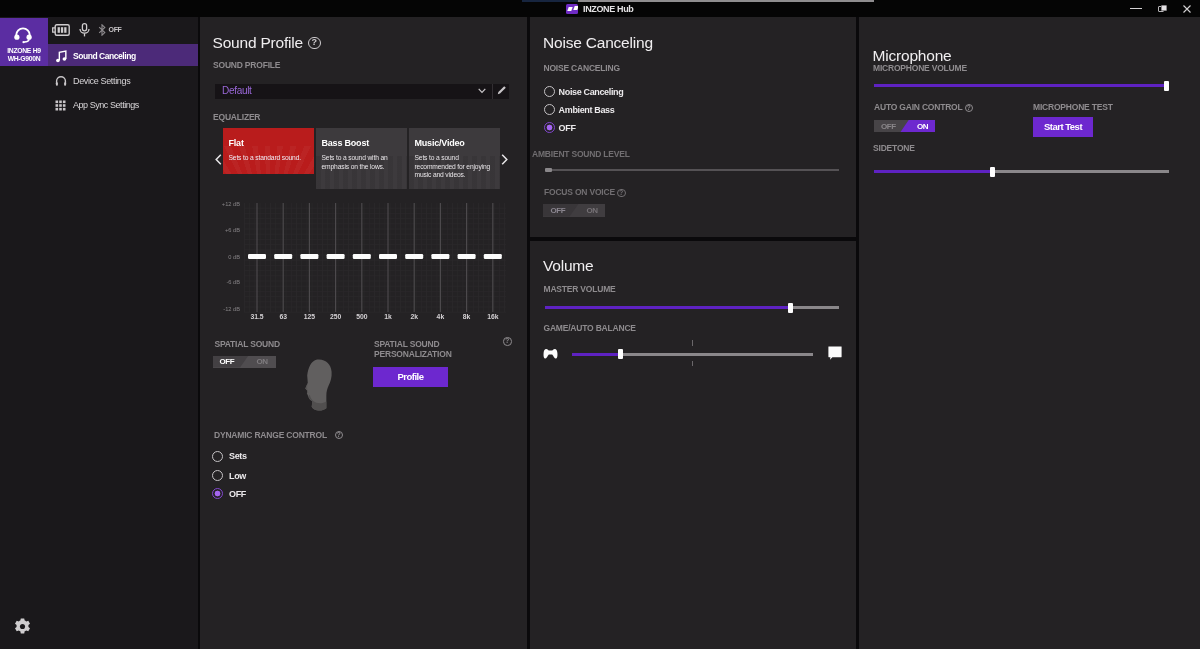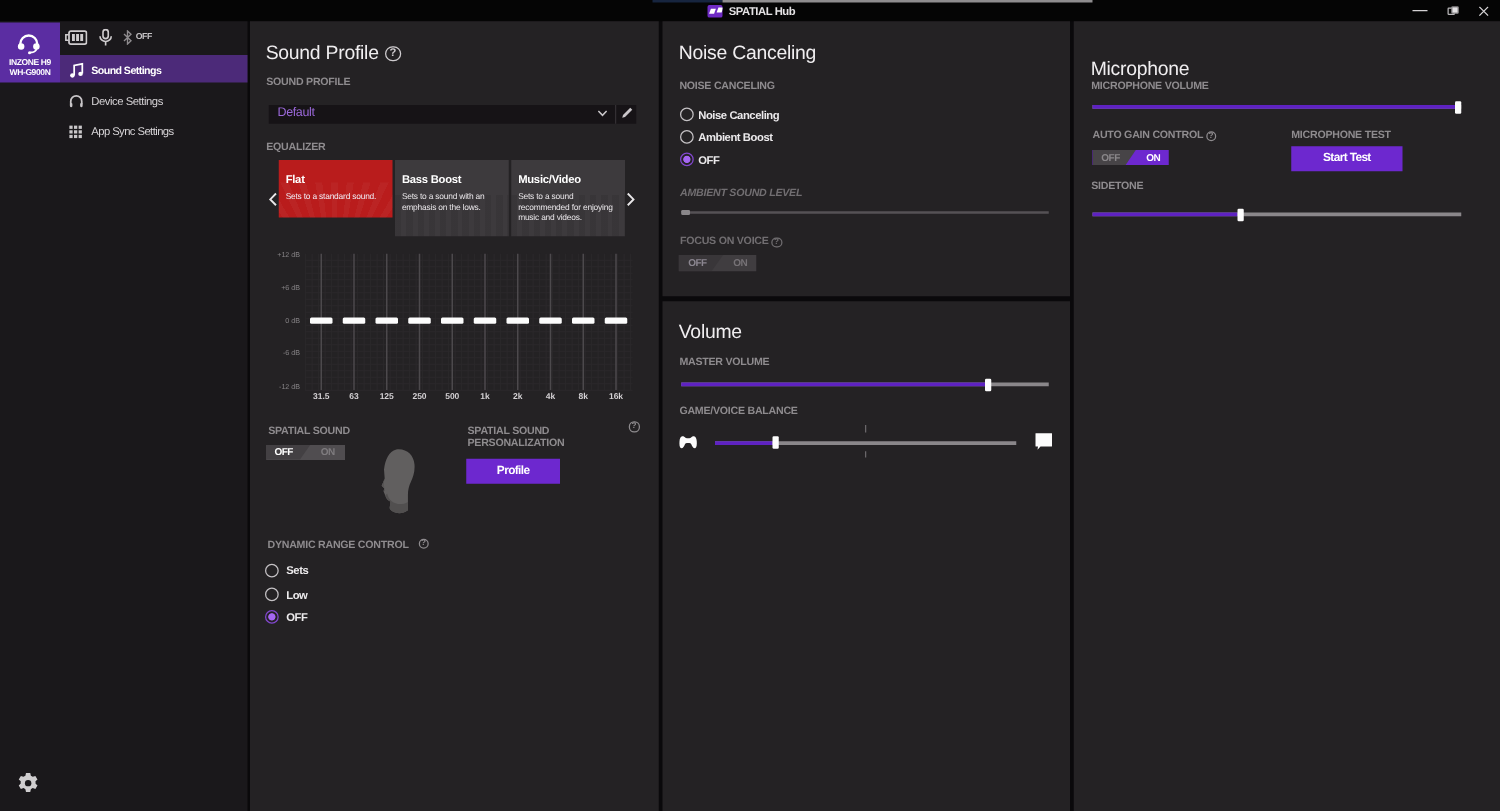--- a/index.html
+++ b/index.html
@@ -21,21 +21,21 @@
 <body>
 <div id="stage">
 
   <div class="abs" style="left:0;top:0;width:1200px;height:17px;background:#050505;"></div>
   <div class="abs" style="left:522px;top:0;width:56px;height:2px;background:#17253f;"></div>
   <div class="abs" style="left:578px;top:0;width:296px;height:1.5px;background:#8f8d8f;"></div>
   <div class="abs" style="left:566px;top:4px;width:12px;height:9.5px;background:#6f2bc4;border-radius:1.5px;overflow:hidden;">
       <div style="position:absolute;left:2px;top:3px;width:4px;height:4px;background:#fff;transform:skewX(-20deg);"></div>
       <div style="position:absolute;left:7.5px;top:2px;width:4px;height:4px;background:#fff;transform:skewX(-20deg);"></div>
     </div>
-  <div class="abs" style="left:583px;top:4px;font-size:9px;font-weight:bold;color:#e4e2e4;letter-spacing:-0.35px;">SPATIAL Hub</div>
+  <div class="abs" style="left:583px;top:4px;font-size:9px;font-weight:bold;color:#e4e2e4;letter-spacing:-0.35px;">INZONE Hub</div>
   <div class="abs" style="left:1130px;top:8px;width:12px;height:1.4px;background:#d4d2d4;"></div>
   <div class="abs" style="left:1158px;top:6px;width:6px;height:6px;border:1px solid #b8b6b8;border-radius:1px;"></div>
   <div class="abs" style="left:1160.5px;top:4.5px;width:6.5px;height:6.5px;background:#e4e2e4;border-radius:1px;border:1px solid #8a888a;"></div>
   <svg class="abs" style="left:1183px;top:4.5px;" width="8" height="8" viewBox="0 0 8 8">
       <path d="M0.5 0.5 L7.5 7.5 M7.5 0.5 L0.5 7.5" stroke="#d4d2d4" stroke-width="1.1"></path>
     </svg>
 
   <div class="abs" style="left:0;top:17px;width:197.5px;height:632px;background:#1a181b;"></div>
 
   <svg class="abs" style="left:52px;top:24px;" width="18" height="12" viewBox="0 0 18 12">
@@ -54,21 +54,21 @@
       <path d="M1.2 3.2 L6.8 8.6 L4 11.2 L4 0.8 L6.8 3.4 L1.2 8.8" fill="none" stroke="#8e8b8e" stroke-width="1.1"></path>
     </svg>
   <div class="abs" style="left:108.5px;top:26px;font-size:7px;font-weight:bold;color:#c5c2c5;letter-spacing:-0.3px;">OFF</div>
 
   <div class="abs" style="left:48px;top:44px;width:149.5px;height:22px;background:#4c2a79;"></div>
   <svg class="abs" style="left:54.5px;top:49.5px;" width="13" height="13" viewBox="0 0 12 12">
       <path d="M4 9.4 V2.2 L10 1 V8.2" fill="none" stroke="#fff" stroke-width="1.3"></path>
       <ellipse cx="2.7" cy="9.6" rx="1.7" ry="1.6" fill="#fff"></ellipse>
       <ellipse cx="8.7" cy="8.4" rx="1.7" ry="1.6" fill="#fff"></ellipse>
     </svg>
-  <div class="abs" style="left:73px;top:51px;font-size:8.5px;font-weight:bold;color:#fff;letter-spacing:-0.45px;">Sound Settings</div>
+  <div class="abs" style="left:73px;top:51px;font-size:8.5px;font-weight:bold;color:#fff;letter-spacing:-0.45px;">Sound Canceling</div>
   <svg class="abs" style="left:55px;top:74.5px;" width="12" height="12" viewBox="0 0 12 12">
       <path d="M1.6 8.4 v-2.3 a4.4 4.4 0 0 1 8.8 0 v2.3" fill="none" stroke="#c9c6c9" stroke-width="1.4"></path>
       <rect x="0.9" y="7.3" width="2" height="3.4" rx="0.9" fill="#c9c6c9"></rect>
       <rect x="9.1" y="7.3" width="2" height="3.4" rx="0.9" fill="#c9c6c9"></rect>
     </svg>
   <div class="abs" style="left:73px;top:75.5px;font-size:9px;color:#d8d5d8;letter-spacing:-0.35px;">Device Settings</div>
   <svg class="abs" style="left:55px;top:99.5px;" width="11" height="11" viewBox="0 0 11 11">
       <g fill="#c9c6c9">
         <rect x="0.5" y="0.5" width="2.6" height="2.6"></rect>
         <rect x="4.2" y="0.5" width="2.6" height="2.6"></rect>
@@ -281,38 +281,38 @@
   <div class="radio" style="left:212.3px;top:470.1px;"></div>
   <div class="rlbl" style="left:229px;top:470.7px;">Low</div>
   <div class="radio sel" style="left:212.3px;top:487.9px;"></div>
   <div class="rlbl" style="left:229px;top:488.5px;">OFF</div>
 
   <div class="h1" style="left:543px;top:33.8px;">Noise Canceling</div>
   <div class="lbl" style="left:543.5px;top:63.3px;">NOISE CANCELING</div>
   <div class="radio" style="left:544px;top:85.9px;"></div>
   <div class="rlbl" style="left:558.6px;top:86.5px;">Noise Canceling</div>
   <div class="radio" style="left:544px;top:104.1px;"></div>
-  <div class="rlbl" style="left:558.6px;top:104.7px;">Ambient Boost</div>
+  <div class="rlbl" style="left:558.6px;top:104.7px;">Ambient Bass</div>
   <div class="radio sel" style="left:544px;top:122.2px;"></div>
   <div class="rlbl" style="left:558.6px;top:122.8px;">OFF</div>
-  <div class="lbl" style="left:544px;top:148.7px;color:#716e71;font-style:italic;">AMBIENT SOUND LEVEL</div>
+  <div class="lbl" style="left:532px;top:148.7px;color:#716e71;">AMBIENT SOUND LEVEL</div>
   <div class="abs" style="left:544.7px;top:168.5px;width:294px;height:2.8px;background:#555255;"></div>
   <div class="abs" style="left:544.7px;top:167.5px;width:7px;height:4.8px;background:#8a878a;border-radius:1px;"></div>
   <div class="lbl" style="left:544px;top:186.8px;color:#716e71;">FOCUS ON VOICE <span class="qs" style="border-color:#716e71;color:#716e71;">?</span></div>
   <div class="abs" style="left:542.5px;top:204px;width:62.5px;height:12.5px;background:#403d40;overflow:hidden;">
     <div style="position:absolute;left:0;top:0;width:36px;height:12.5px;background:#393639;clip-path:polygon(0 0, 36px 0, 27px 12.5px, 0 12.5px);"></div>
     <div style="position:absolute;left:8px;top:2px;font-size:8px;font-weight:bold;color:#8b8690;letter-spacing:-0.4px;">OFF</div>
     <div style="position:absolute;left:44px;top:2px;font-size:8px;font-weight:bold;color:#767276;letter-spacing:-0.4px;">ON</div>
   </div>
   <div class="h1" style="left:543px;top:256.8px;">Volume</div>
   <div class="lbl" style="left:543.5px;top:284.3px;">MASTER VOLUME</div>
   <div class="track" style="left:544.7px;top:306.2px;width:294.4px;"></div>
   <div class="fill" style="left:544.7px;top:306.2px;width:243px;"></div>
   <div class="thumb" style="left:787.7px;top:302.7px;"></div>
-  <div class="lbl" style="left:543.5px;top:323.2px;">GAME/VOICE BALANCE</div>
+  <div class="lbl" style="left:543.5px;top:323.2px;">GAME/AUTO BALANCE</div>
   <svg class="abs" style="left:542.8px;top:348.4px;" width="15" height="11" viewBox="0 0 15 11">
       <path fill="#fcfcfc" d="M2.8 1 C1.5 1.3 0.8 2.8 0.6 5 C0.4 7.6 0.6 10 1.8 10.5 C3.2 11 4.2 9.2 4.8 7.8 C5.1 7.1 5.6 6.4 6.4 6.4 L8.6 6.4 C9.4 6.4 9.9 7.1 10.2 7.8 C10.8 9.2 11.8 11 13.2 10.5 C14.4 10 14.6 7.6 14.4 5 C14.2 2.8 13.5 1.3 12.2 1 C11.2 0.8 10.4 1.4 9.9 1.9 C9.5 2.3 9 2.5 8.4 2.5 L6.6 2.5 C6 2.5 5.5 2.3 5.1 1.9 C4.6 1.4 3.8 0.8 2.8 1 Z"></path>
     </svg>
   <div class="track" style="left:572.3px;top:352.6px;width:240.7px;"></div>
   <div class="fill" style="left:572.3px;top:352.6px;width:46px;"></div>
   <div class="thumb" style="left:618.3px;top:349.1px;"></div>
   <div class="abs" style="left:692px;top:340.2px;width:1.2px;height:5.4px;background:#6a676a;"></div>
   <div class="abs" style="left:692px;top:360.9px;width:1.2px;height:5.4px;background:#6a676a;"></div>
   <svg class="abs" style="left:828.3px;top:346.3px;" width="14" height="14" viewBox="0 0 14 14">
       <path fill="#fcfcfc" d="M0.8 0.5 H13.2 C13.5 0.5 13.6 0.6 13.6 0.9 L13.6 10.8 C13.6 11.1 13.5 11.2 13.2 11.2 H4.4 L2 13.7 L2.4 11.2 H0.8 C0.5 11.2 0.4 11.1 0.4 10.8 L0.4 0.9 C0.4 0.6 0.5 0.5 0.8 0.5 Z"></path>
@@ -323,18 +323,18 @@
   <div class="track" style="left:874px;top:84px;width:295px;"></div>
   <div class="fill" style="left:874px;top:84px;width:290px;"></div>
   <div class="thumb" style="left:1164px;top:80.5px;"></div>
   <div class="lbl" style="left:874px;top:101.6px;">AUTO GAIN CONTROL <span class="qs">?</span></div>
   <div class="lbl" style="left:1033px;top:101.6px;">MICROPHONE TEST</div>
   <div class="abs" style="left:874px;top:119.5px;width:61px;height:12.5px;background:#6d28cf;overflow:hidden;">
     <div style="position:absolute;left:0;top:0;width:35px;height:12.5px;background:#474447;clip-path:polygon(0 0, 35px 0, 26.5px 12.5px, 0 12.5px);"></div>
     <div style="position:absolute;left:7px;top:2px;font-size:8px;font-weight:bold;color:#8a878a;letter-spacing:-0.4px;">OFF</div>
     <div style="position:absolute;left:43px;top:2px;font-size:8px;font-weight:bold;color:#fff;letter-spacing:-0.4px;">ON</div>
   </div>
-  <div class="abs" style="left:1033px;top:117.3px;width:89px;height:19.3px;background:#6d28cf;text-align:center;line-height:19.3px;font-size:9.5px;font-weight:bold;color:#fff;letter-spacing:-0.5px;">Start Test</div>
+  <div class="abs" style="left:1033px;top:117.3px;width:60px;height:19.3px;background:#6d28cf;text-align:center;line-height:19.3px;font-size:9.5px;font-weight:bold;color:#fff;letter-spacing:-0.5px;">Start Test</div>
   <div class="lbl" style="left:873px;top:143px;">SIDETONE</div>
   <div class="track" style="left:874px;top:170px;width:294.5px;"></div>
   <div class="fill" style="left:874px;top:170px;width:116px;"></div>
   <div class="thumb" style="left:990px;top:166.5px;"></div>
 </div>
 
 </body></html>

